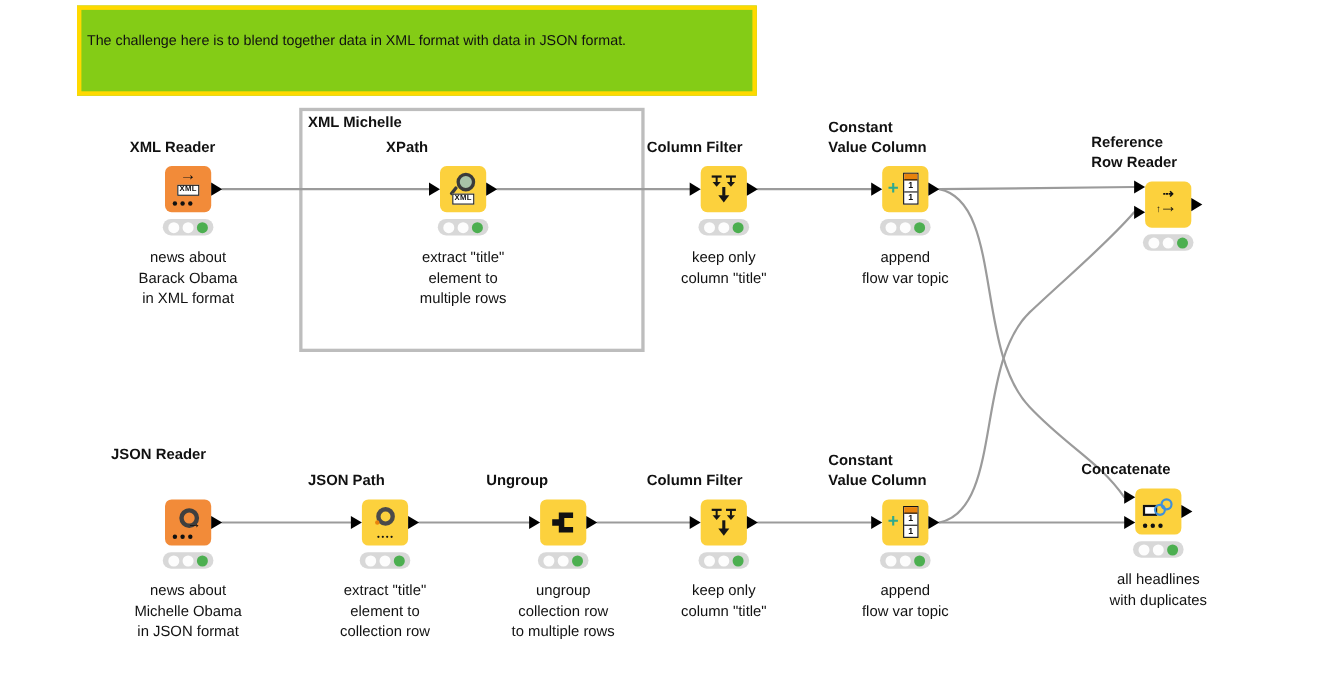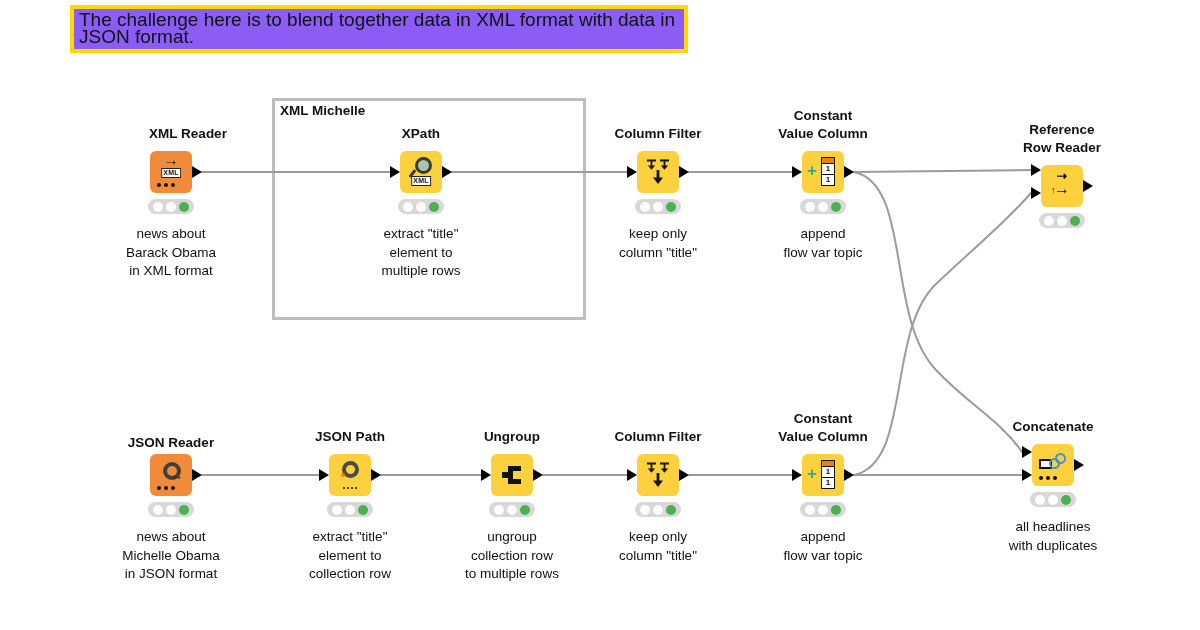--- a/index.html
+++ b/index.html
@@ -1,41 +1,41 @@
 <!DOCTYPE html>
 <html><head>
 <meta charset="utf-8">
 <style>
   html,body{margin:0;padding:0;background:#fff;}
   #canvas{position:relative;width:1200px;height:630px;background:#ffffff;overflow:hidden;
           font-family:"Liberation Sans",sans-serif;color:#111;}
 
   
   .banner{position:absolute;left:70px;top:5px;width:600px;height:36px;border:4px solid #FFD900;
-          background:#8b5cf6;font-size:19px;line-height:17px;padding:2px 5px;z-index:4;}
+          background:#84cc16;font-size:13px;line-height:17px;padding:19px 5px;z-index:4;}
 
   
   .gbox{position:absolute;background:transparent;z-index:1;}
   .gbox-xml{left:272px;top:98px;width:308px;height:216px;border:3px solid #BDBDBD;}
   .gbox-json{left:272px;top:379px;width:308px;height:240px;border:4px solid #8C8C8C;}
   .gtitle{font-weight:bold;font-size:13.5px;padding:2px 5px;}
 
   
   .wires{position:absolute;left:0;top:0;z-index:2;}
   .wires path{stroke:#9B9B9B;stroke-width:2;fill:none;stroke-linecap:round;}
 
   
   .sq{position:absolute;width:42px;height:42px;border-radius:6px;z-index:3;}
   .orange{background:#F28B39;}
   .yellow{background:#FCD13D;}
   .port{position:absolute;width:0;height:0;border-top:6px solid transparent;
         border-bottom:6px solid transparent;border-left:10px solid #000;}
   .in{left:-10px;}  .out{left:42px;}
 
-  .ntitle{position:absolute;width:140px;text-align:center;font-weight:bold;font-size:13.5px;
+  .ntitle{position:absolute;width:140px;text-align:left;font-weight:bold;font-size:13.5px;
           line-height:18px;z-index:3;}
   .ndesc{position:absolute;width:146px;text-align:center;font-size:13.5px;line-height:18.5px;z-index:3;}
 
   .lights{position:absolute;width:46px;height:15px;background:#D8D8D8;border-radius:8px;
           display:flex;align-items:center;justify-content:center;gap:3px;z-index:3;}
   .lights i{width:10px;height:10px;border-radius:50%;display:block;}
   .lights .w{background:#FDFDFD;}
   .lights .g{background:#4CAF50;}
 
   
@@ -214,21 +214,21 @@
     <span class="rrf1">⇢</span>
     <span class="rrf-up">↑</span>
     <span class="rrf2">→</span>
   </div>
   <div class="lights" style="left:1039px;top:213px">
       <i class="w"></i>
       <i class="w"></i>
       <i class="g"></i>
     </div>
 
-  <div class="ntitle" style="left:101px;top:434px">
+  <div class="ntitle" style="left:101px;top:404px">
     <div>JSON Reader</div>
   </div>
   <div class="sq orange" style="left:150px;top:454px">
     <span class="port out" style="top:15px"></span>
     <span class="jring"></span>
     <span class="jr-arrow">→</span>
     <span class="pdots">
         <i></i>
         <i></i>
         <i></i>

